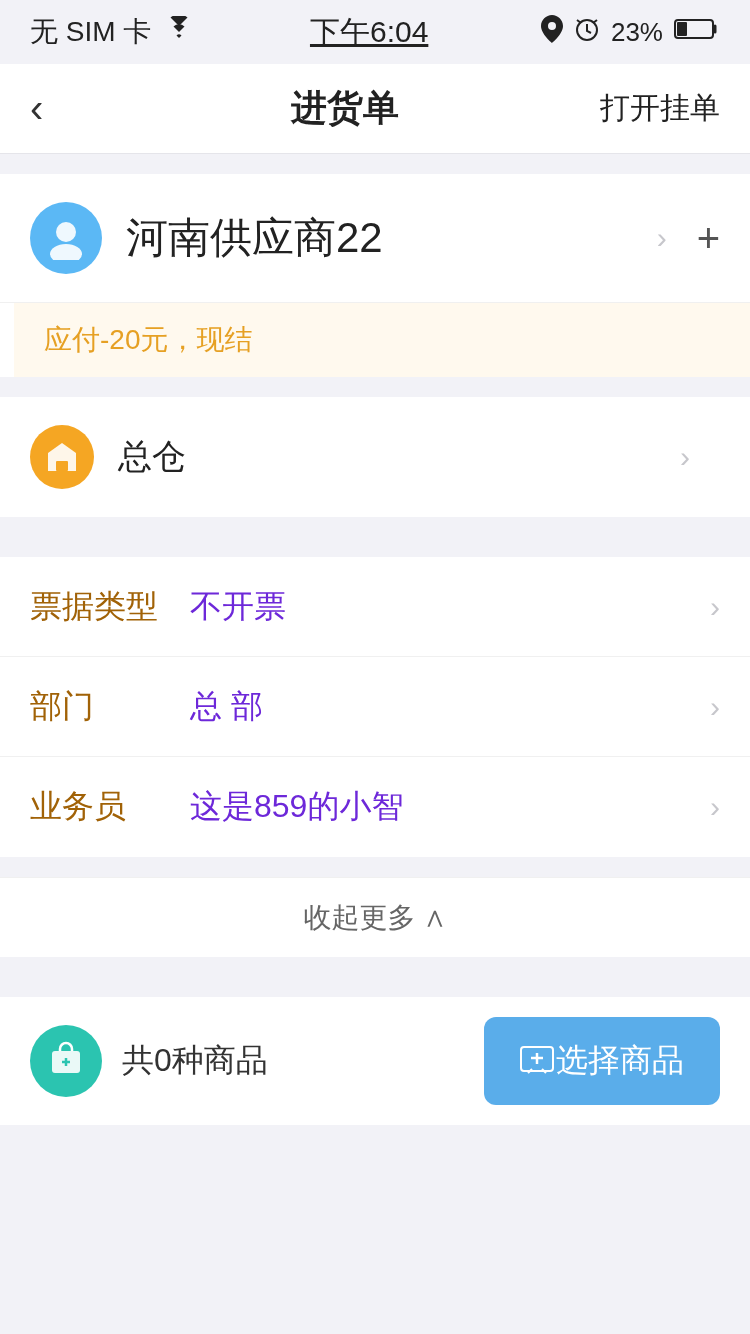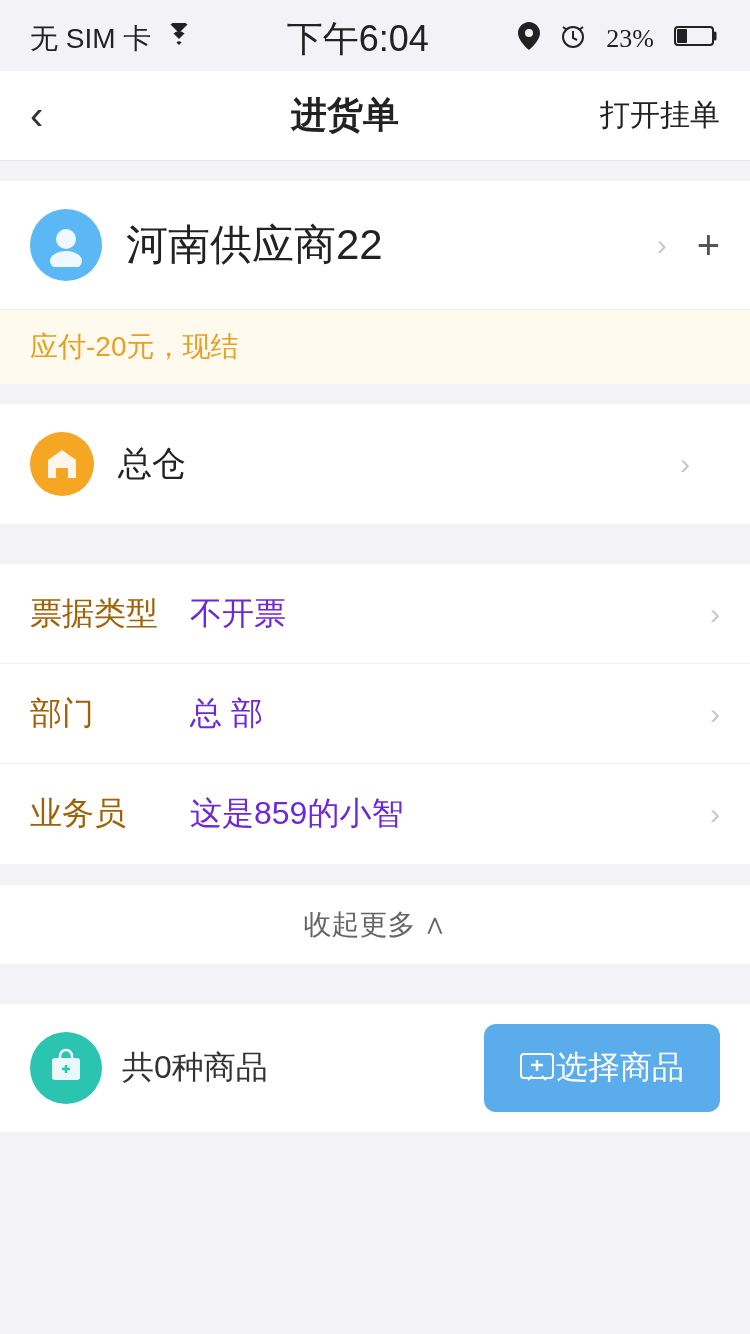--- a/index.html
+++ b/index.html
@@ -17,25 +17,24 @@
     .status-bar {
       width: 750px;
       height: 64px;
       background: #f2f2f7;
       display: flex;
       align-items: center;
       justify-content: space-between;
       padding: 12px 30px;
       font-size: 28px;
       color: #222;
-      margin-top: 7px;
     }
     .status-left { display: flex; align-items: center; gap: 10px; font-size: 28px; }
-    .status-center { font-size: 36px; font-weight: 500; }
-    .status-right { display: flex; align-items: center; gap: 20px; font-size: 26px; font-family: Liberation Serif, serif; }
+    .status-center { font-size: 30px; font-weight: 500; text-decoration: underline; }
+    .status-right { display: flex; align-items: center; gap: 11px; font-size: 26px; }
 
     
     .nav-bar {
       width: 750px;
       height: 90px;
       background: #fff;
       display: flex;
       align-items: center;
       justify-content: space-between;
       padding: 0 30px;
@@ -104,20 +103,21 @@
       color: #555;
       font-weight: 300;
     }
 
     
     .notice-row {
       background: #fff9ee;
       padding: 18px 30px;
       font-size: 28px;
       color: #e6a023;
+      margin-left: 14px;
     }
 
     
     .warehouse-row {
       display: flex;
       align-items: center;
       padding: 28px 30px;
       background: #fff;
     }
     .warehouse-icon {

